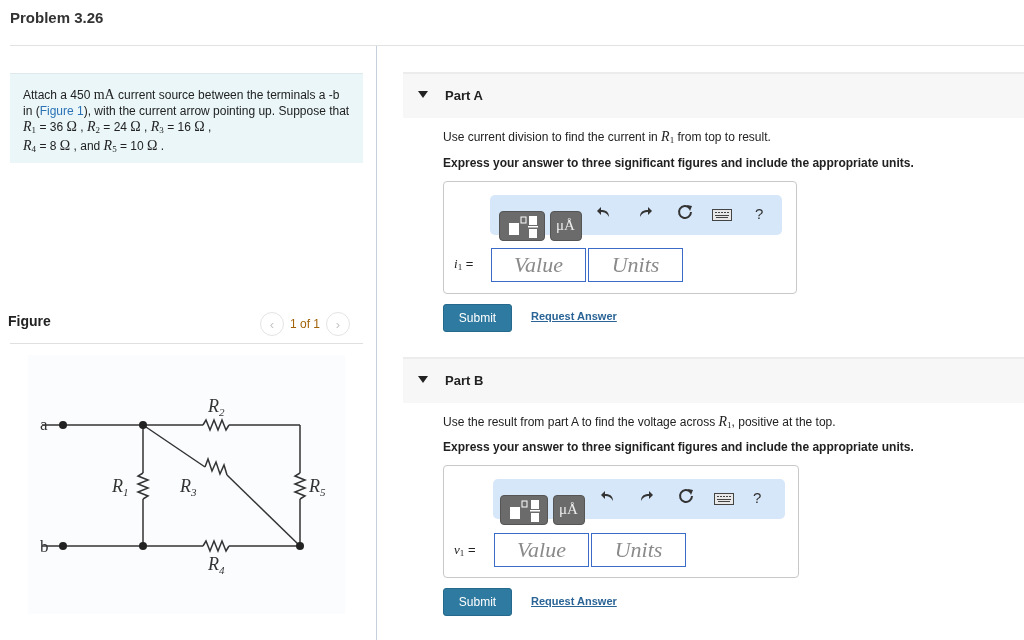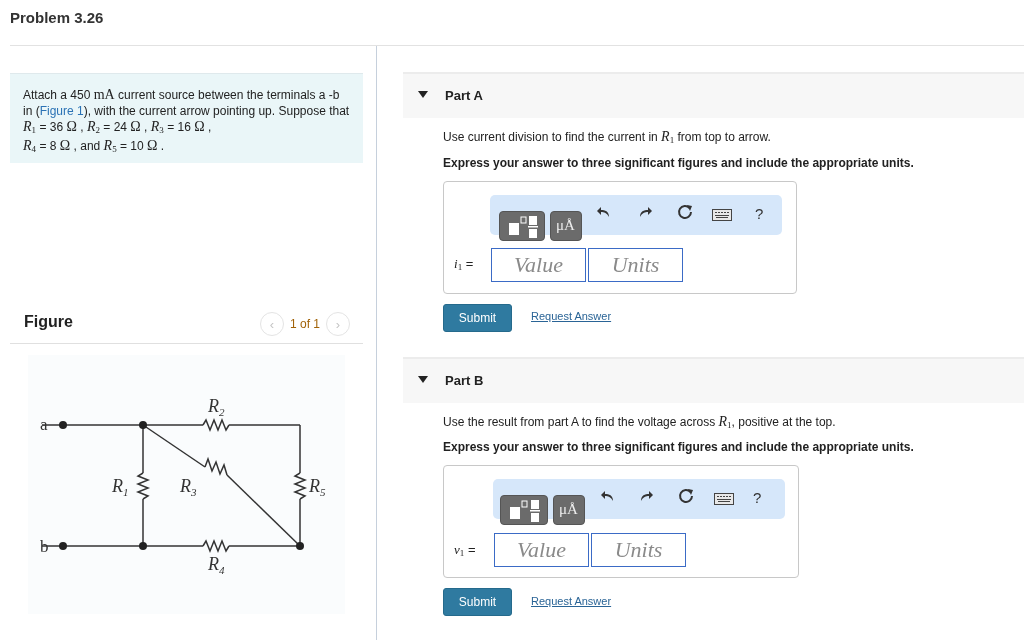--- a/index.html
+++ b/index.html
@@ -9,21 +9,21 @@
   .problem-title { position: absolute; left: 10px; top: 9px; font-size: 15px; font-weight: bold; color: #333; }
   .top-rule { position: absolute; left: 10px; right: 0; top: 45px; height: 1px; background: #e2e2e2; }
   .col-divider { position: absolute; left: 376px; top: 46px; bottom: 0; width: 1px; background: #c6d0dc; }
 
   .intro-box { position: absolute; left: 10px; top: 73px; width: 353px; height: 90px; background: #eaf6f8; border-top: 1px solid #dfe9ec; padding: 13px 12px 12px 13px; font-size: 12px; line-height: 16px; color: #222; }
   .intro-box .link { color: #2a72b5; }
   .m { font-family: "Liberation Serif", serif; font-style: italic; font-size: 14px; }
   .mu { font-family: "Liberation Serif", serif; font-size: 14px; }
   .sub { font-size: 9px; font-style: normal; vertical-align: -2px; }
 
-  .figure-label { position: absolute; left: 24px; top: 313px; font-size: 16px; font-weight: bold; color: #222; }
+  .figure-label { position: absolute; left: 8px; top: 313px; font-size: 14px; font-weight: bold; color: #222; }
   .pager { position: absolute; left: 260px; top: 312px; display: flex; align-items: center; gap: 6px; }
   .pager .circ { width: 24px; height: 24px; border: 1px solid #e4e4e4; border-radius: 50%; display: flex; align-items: center; justify-content: center; color: #c4c4c4; font-size: 13px; }
   .pager .txt { font-size: 12px; color: #a16207; }
   .figure-rule { position: absolute; left: 10px; width: 353px; top: 343px; height: 1px; background: #e0e0e0; }
   .figure-img { position: absolute; left: 28px; top: 355px; width: 317px; height: 259px; background: #fafcfd; }
 
   .part-header { position: absolute; left: 403px; right: 0; height: 46px; background: #f7f7f7; border-top: 2px solid #ececec; }
   .part-header .tri { position: absolute; left: 15px; top: 17px; width: 0; height: 0; border-left: 5px solid transparent; border-right: 5px solid transparent; border-top: 7px solid #222; }
   .part-header .lbl { position: absolute; left: 42px; top: 14px; font-size: 13px; font-weight: bold; color: #222; }
 
@@ -31,21 +31,21 @@
   .q-bold { position: absolute; left: 443px; font-size: 12px; font-weight: bold; color: #222; }
 
   .ans-box { position: absolute; left: 443px; width: 354px; height: 113px; border: 1px solid #c8c8c8; border-radius: 4px; background: #fff; }
   .toolbar { position: absolute; left: 46px; top: 13px; width: 292px; height: 40px; background: #d6e7fa; border-radius: 5px; }
   .tb-btn-dark { position: absolute; top: 16px; height: 30px; background: #6b6b6b; border-radius: 4px; border: 1px solid #555; }
   .tb-icon { position: absolute; top: 9px; font-size: 16px; color: #333; }
   .ans-row-label { position: absolute; left: 10px; font-size: 13px; color: #222; }
   .ans-input { position: absolute; top: 66px; width: 95px; height: 34px; border: 1px solid #3b6bc6; background: #fff; font-family: "Liberation Serif", serif; font-style: italic; font-size: 22px; color: #8a8a8a; text-align: center; line-height: 32px; }
 
   .submit-btn { position: absolute; left: 443px; width: 69px; height: 28px; background: #2f7aa0; color: #fff; font-size: 12px; font-weight: normal; border-radius: 3px; border: 1px solid #256a8c; text-align: center; line-height: 26px; }
-  .request-link { position: absolute; left: 531px; font-size: 11px; font-weight: normal; color: #2a6496; text-decoration: underline; }
+  .request-link { position: absolute; left: 531px; font-size: 11px; font-weight: bold; color: #2a6496; text-decoration: underline; }
 </style>
 </head>
 <body>
 
 <div class="problem-title">Problem 3.26</div>
 <div class="top-rule"></div>
 <div class="col-divider"></div>
 
 <div class="intro-box">
   <span>Attach a 450 </span><span class="mu">mA</span><span> current source between the terminals a -b in (</span><span class="link">Figure 1</span><span>), with the current arrow pointing up. Suppose that </span><span class="m">R</span><span class="m sub">1</span> = <span>36</span>&nbsp;<span class="mu">Ω</span> , <span class="m">R</span><span class="m sub">2</span> = <span>24</span>&nbsp;<span class="mu">Ω</span> , <span class="m">R</span><span class="m sub">3</span> = <span>16</span>&nbsp;<span class="mu">Ω</span> ,<br><span class="m">R</span><span class="m sub">4</span> = <span>8</span>&nbsp;<span class="mu">Ω</span> , <span>and</span> <span class="m">R</span><span class="m sub">5</span> = <span>10</span>&nbsp;<span class="mu">Ω</span> .
@@ -108,21 +108,21 @@
       <text x="180" y="215">R<tspan font-size="11" dy="4">4</tspan></text>
     </g>
   </svg>
 </div>
 
 <div class="part-header" style="top:72px;">
   <div class="tri"></div>
   <div class="lbl">Part A</div>
 </div>
 <div class="q-text" style="top:129px;">
-  <span>Use current division to find the current in </span><span class="m">R</span><span class="m sub">1</span><span> from top to arrow.</span>
+  <span>Use current division to find the current in </span><span class="m">R</span><span class="m sub">1</span><span> from top to result.</span>
 </div>
 <div class="q-bold" style="top:156px;">Express your answer to three significant figures and include the appropriate units.</div>
 
 <div class="ans-box" style="top:181px;">
   <div class="toolbar">
     <div class="tb-btn-dark" style="left:9px;width:46px;">
       <svg width="46" height="30">
         <rect x="9" y="11" width="10" height="12" fill="#fff"></rect>
         <rect x="21" y="5" width="5" height="6" fill="none" stroke="#fff" stroke-width="1"></rect>
         <rect x="29" y="4" width="8" height="9" fill="#fff"></rect>

